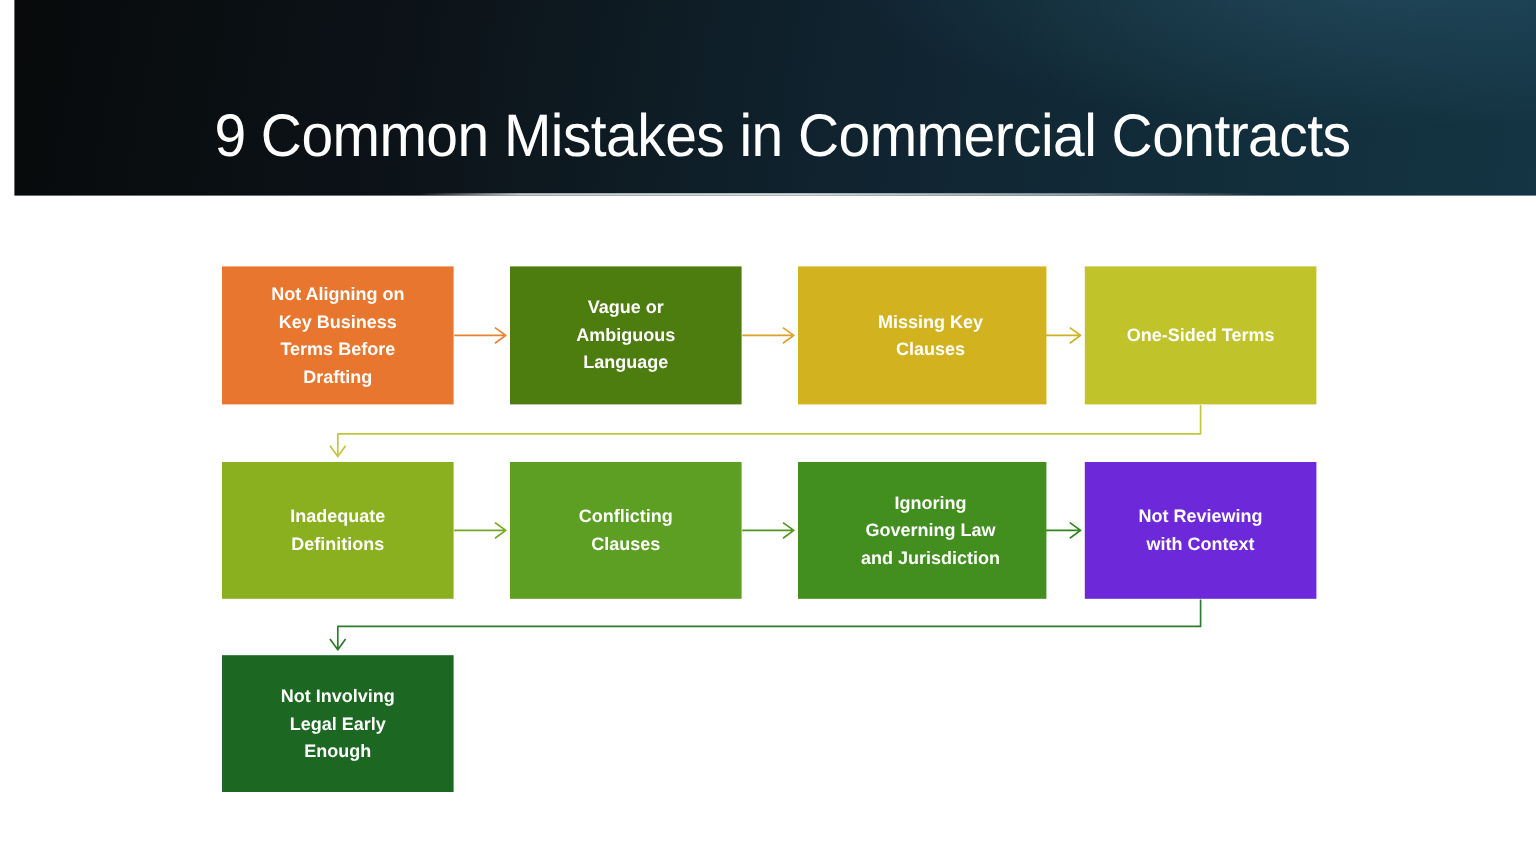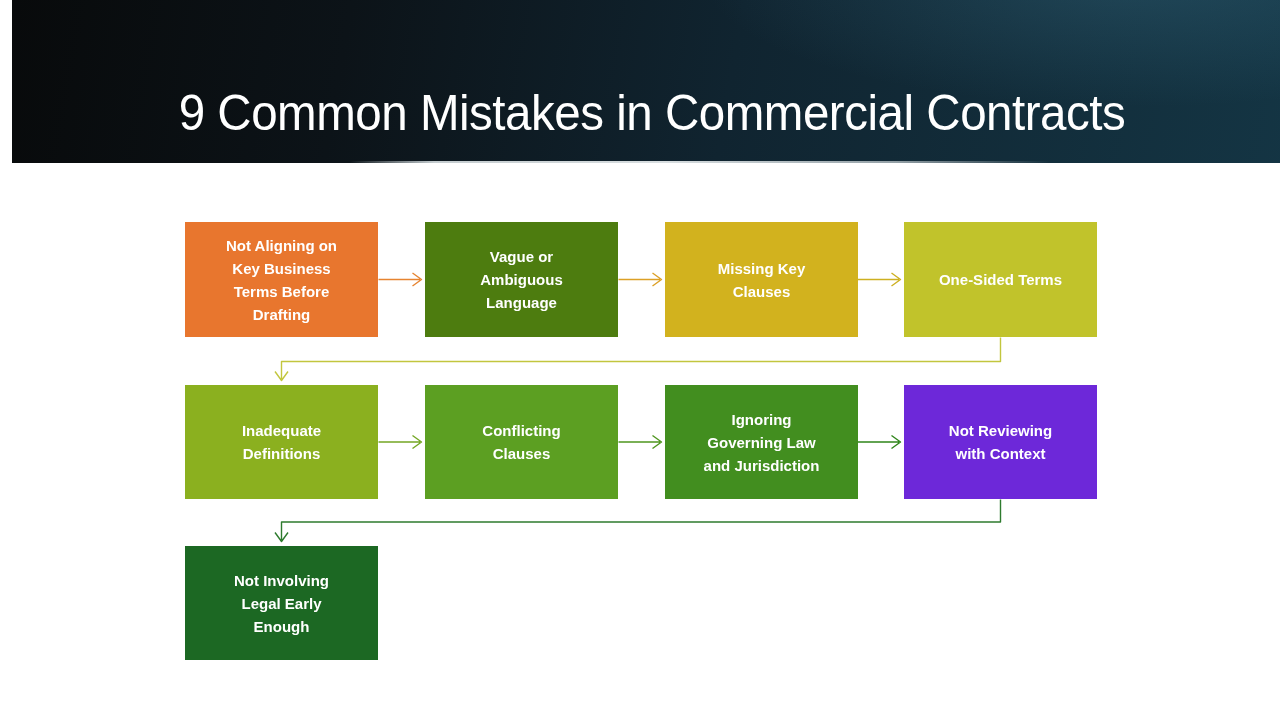--- a/index.html
+++ b/index.html
@@ -50,21 +50,21 @@
   }
   .node-label {
     color: var(--node-text-color, #FFFFFF);
     font-size: 15px; font-weight: bold;
     line-height: 23px;
     white-space: pre-line;
     padding: 0 6px;
   }
   .col-1 { left: 185px; }
   .col-2 { left: 425px; }
-  .col-3 { left: 665px; }
+  .col-3 { left: 665px; padding-left: 14px; }
   .col-4 { left: 904px; }
   .row-1 { top: 222px; }
   .row-2 { top: 385px; height: 114px; }
   .row-3 { top: 546px; height: 114px; }
 
   
   .connector-layer {
     position: absolute; left: 0; top: 0;
     width: 1280px; height: 720px;
     pointer-events: none;

